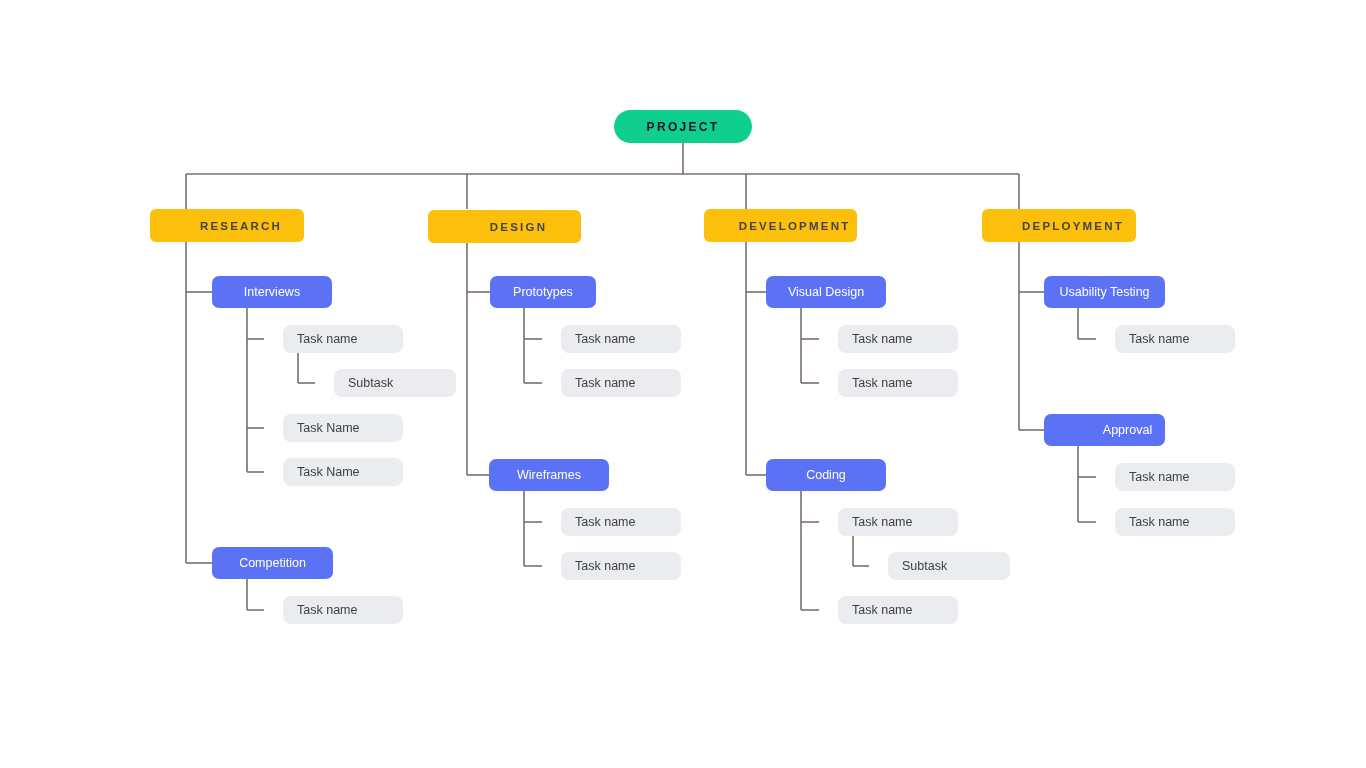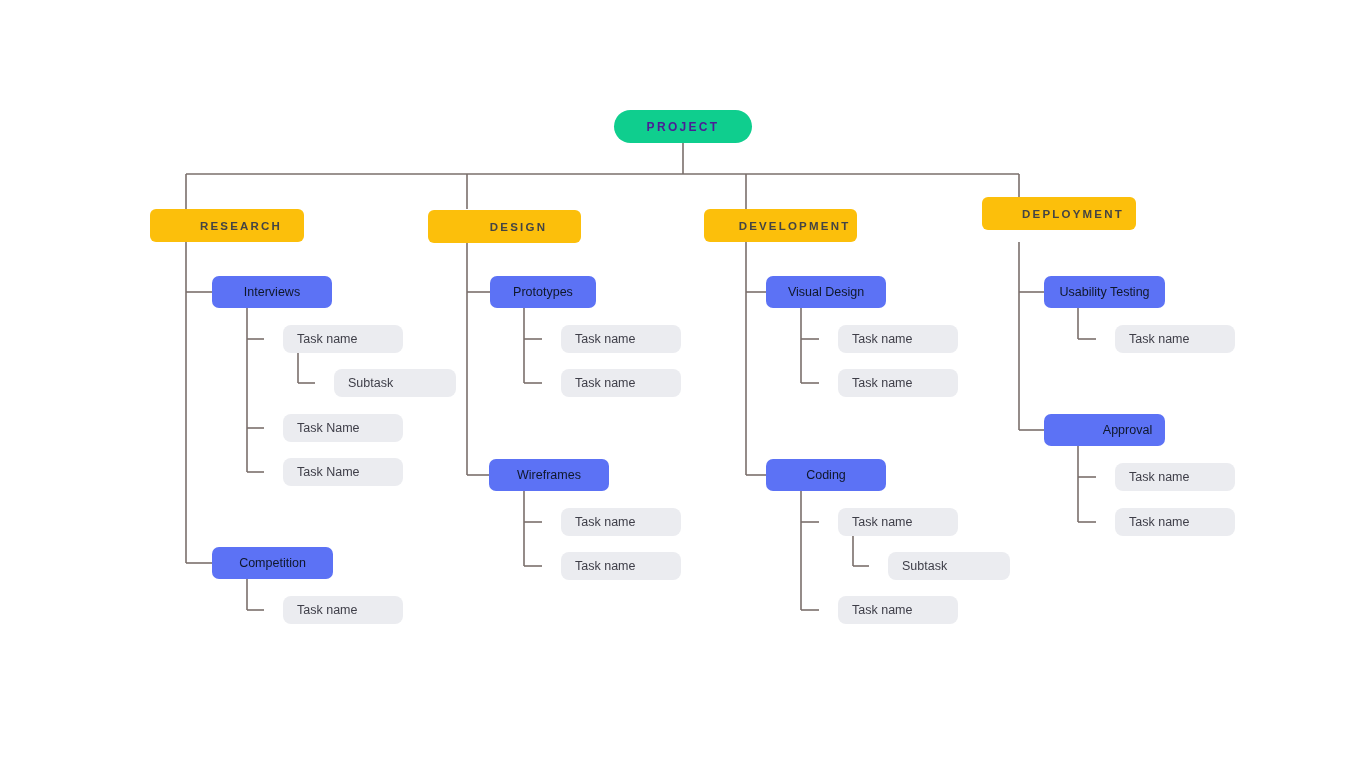--- a/index.html
+++ b/index.html
@@ -23,42 +23,42 @@
   .node {
     position: absolute;
     display: flex;
     align-items: center;
     white-space: nowrap;
   }
   
   .node-root {
     background: #0FCE8E;
     border-radius: 18px;
-    color: #4c1d95;
+    color: #0f172a;
     font-size: 12px;
     font-weight: bold;
     letter-spacing: 2.3px;
     justify-content: center;
   }
   
   .node-phase {
     background: #FCBF0B;
     border-radius: 6px;
     color: #444444;
     font-size: 11.5px;
     font-weight: bold;
     letter-spacing: 2.2px;
     justify-content: center;
     padding-left: 28px;
   }
   
   .node-group {
     background: #5C72F5;
     border-radius: 7px;
-    color: #0f172a;
+    color: #ffffff;
     font-size: 12.5px;
     font-weight: normal;
     justify-content: center;
   }
   
   .node-task {
     background: #EBECF0;
     border-radius: 8px;
     color: #3E3E48;
     font-size: 12.5px;
@@ -137,20 +137,20 @@
       <div class="node node-task" style="left: 542px; top: 508px; width: 120px; height: 28px;">Task name</div>
       <div class="node node-task" style="left: 542px; top: 552px; width: 120px; height: 28px;">Task name</div>
       <div class="node node-phase" style="left: 704px; top: 209px; width: 153px; height: 33px;">DEVELOPMENT</div>
       <div class="node node-group" style="left: 766px; top: 276px; width: 120px; height: 32px;">Visual Design</div>
       <div class="node node-task" style="left: 819px; top: 325px; width: 120px; height: 28px;">Task name</div>
       <div class="node node-task" style="left: 819px; top: 369px; width: 120px; height: 28px;">Task name</div>
       <div class="node node-group" style="left: 766px; top: 459px; width: 120px; height: 32px;">Coding</div>
       <div class="node node-task" style="left: 819px; top: 508px; width: 120px; height: 28px;">Task name</div>
       <div class="node node-task" style="left: 869px; top: 552px; width: 122px; height: 28px;">Subtask</div>
       <div class="node node-task" style="left: 819px; top: 596px; width: 120px; height: 28px;">Task name</div>
-      <div class="node node-phase" style="left: 982px; top: 197px; width: 154px; height: 33px;">DEPLOYMENT</div>
+      <div class="node node-phase" style="left: 982px; top: 209px; width: 154px; height: 33px;">DEPLOYMENT</div>
       <div class="node node-group" style="left: 1044px; top: 276px; width: 121px; height: 32px;">Usability Testing</div>
       <div class="node node-task" style="left: 1096px; top: 325px; width: 120px; height: 28px;">Task name</div>
       <div class="node node-group" style="left: 1044px; top: 414px; width: 121px; height: 32px; padding-left: 46px;">Approval</div>
       <div class="node node-task" style="left: 1096px; top: 463px; width: 120px; height: 28px;">Task name</div>
       <div class="node node-task" style="left: 1096px; top: 508px; width: 120px; height: 28px;">Task name</div>
     </div>
 </div>
 
 </body></html>

